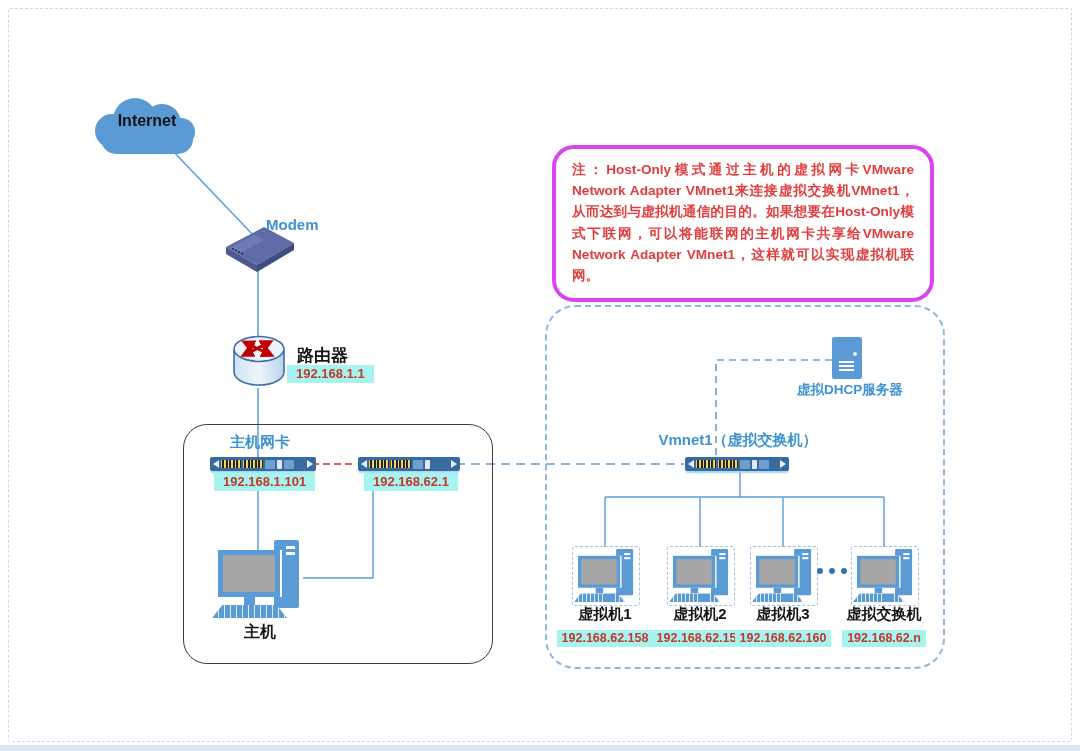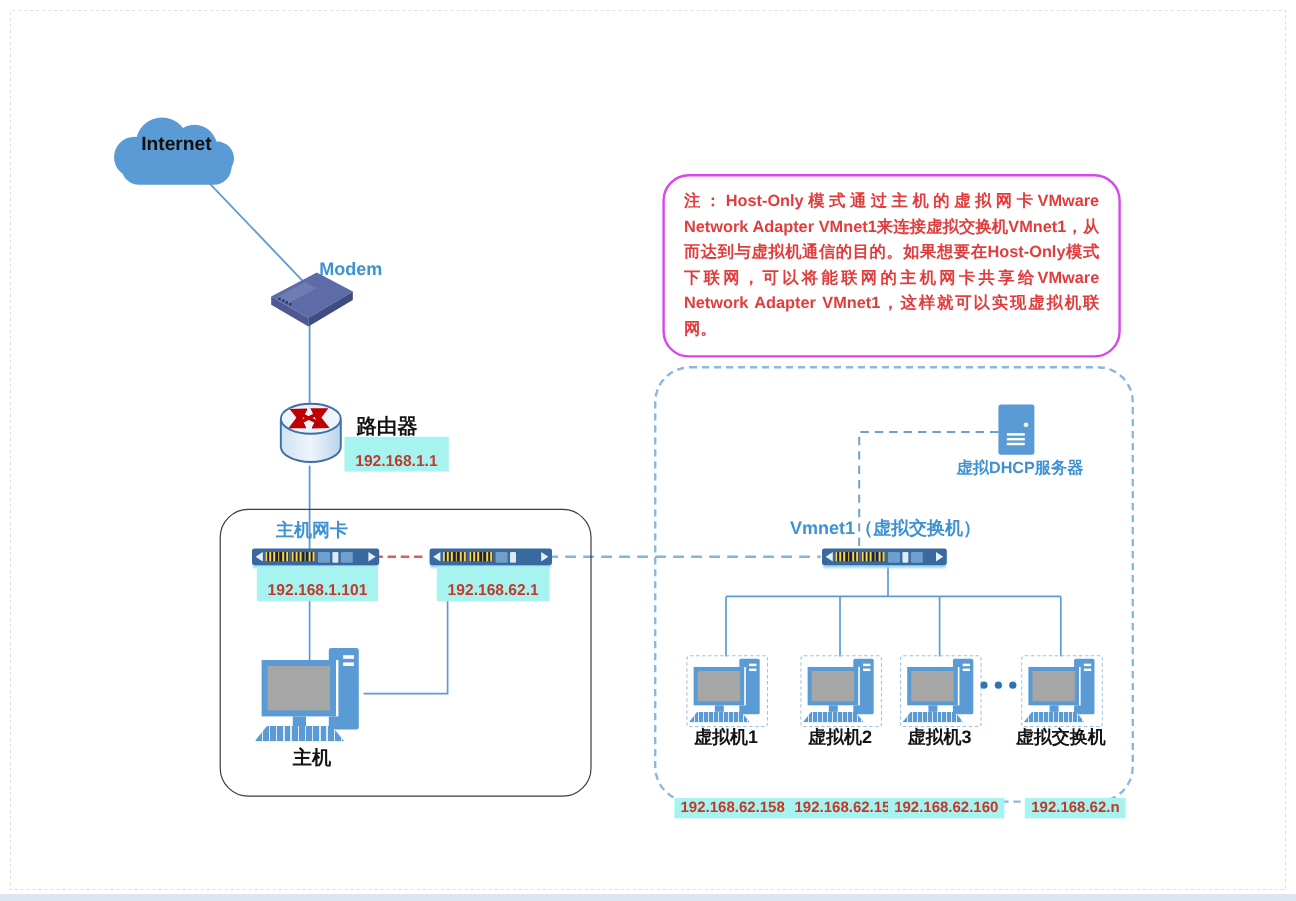--- a/index.html
+++ b/index.html
@@ -19,21 +19,21 @@
   .cloud i{position:absolute;background:#5b9bd5;border-radius:50%;}
   .cloud .c1{left:0;top:18px;width:34px;height:34px;}
   .cloud .c2{left:18px;top:2px;width:44px;height:44px;}
   .cloud .c3{left:48px;top:8px;width:38px;height:38px;}
   .cloud .c4{left:72px;top:22px;width:28px;height:28px;}
   .cloud .c5{left:6px;top:28px;width:92px;height:30px;border-radius:16px;}
   .cloud-label{left:95px;top:112px;width:104px;text-align:center;font-weight:bold;font-size:16px;color:#111;z-index:3;}
   
   .blue-label{color:#3f92d2;font-weight:bold;}
   .black-label{color:#141414;font-weight:bold;font-size:17px;text-align:right;}
-  .chip{display:inline-block;background:#a7f3ef;color:#c0392b;font-weight:bold;font-size:13px;padding:12px 9px 2px;white-space:nowrap;}
+  .chip{display:inline-block;background:#a7f3ef;color:#c0392b;font-weight:bold;font-size:13px;padding:1px 9px 2px;white-space:nowrap;}
   
   .modem{left:224px;top:224px;width:72px;height:50px;}
   .modem-label{left:266px;top:216px;font-size:15px;}
   
   .router{left:231px;top:333px;width:56px;height:56px;}
   .router-label{left:297px;top:344px;}
   .router-ip{left:287px;top:364px;}
   
   .host-box{left:183px;top:424px;width:308px;height:238px;border:1.4px solid #3d3d3d;border-radius:24px;background:transparent;}
   .hostnic-label{left:210px;top:433px;width:100px;text-align:center;font-size:15px;}
@@ -59,37 +59,37 @@
   .pc .tower:before{content:"";position:absolute;right:4px;top:6px;width:9px;height:3px;background:#fff;box-shadow:0 6px 0 #fff;}
   .pc .monitor{position:absolute;left:0;top:10px;width:62px;height:47px;background:#5b9bd5;box-shadow:2px 0 0 #fff;}
   .pc .screen{position:absolute;left:5px;top:5px;right:5px;bottom:5px;background:#a6a6a6;}
   .pc .stand{position:absolute;left:26px;top:57px;width:11px;height:8px;background:#5b9bd5;}
   .pc .kbd{position:absolute;left:-6px;top:65px;width:75px;height:13px;background:#5b9bd5;
     clip-path:polygon(14% 0,86% 0,100% 100%,0 100%);
     background-image:repeating-linear-gradient(90deg,rgba(255,255,255,.8) 0 1.2px,transparent 1.2px 6px);}
   .host-pc{left:218px;top:540px;}
   .host-label{left:228px;top:622px;width:64px;text-align:center;font-size:16px;}
   
-  .note{left:552px;top:145px;width:382px;border:2px solid #d946ef;border-radius:22px;background:#fff;
+  .note{left:552px;top:145px;width:382px;border:4px solid #d946ef;border-radius:22px;background:#fff;
     padding:10px 16px 12px;box-sizing:border-box;color:#e23c3c;font-size:13.6px;line-height:1.56;font-weight:bold;text-align:justify;}
   
   .zone{left:545px;top:305px;width:396px;height:360px;border:2px dashed #8cb8e0;border-radius:30px;background:transparent;}
   
   .server{left:832px;top:337px;width:30px;height:42px;background:#5b9bd5;border-radius:2px;}
   .server:before{content:"";position:absolute;left:7px;bottom:8px;width:15px;height:2.5px;background:#fff;
     box-shadow:0 -4px 0 #fff,0 -8px 0 #fff;}
   .server:after{content:"";position:absolute;right:5px;top:15px;width:4px;height:4px;border-radius:50%;background:#e9f5e0;}
   .dhcp-label{left:775px;top:381px;width:150px;text-align:center;font-size:13.5px;}
   .dhcp-ip{left:752px;top:400px;}
   .vmnet-label{left:655px;top:431px;width:166px;text-align:center;font-size:15px;}
   
   .vm-box{top:546px;width:66px;height:58px;border:1.6px dashed #9dc3e6;border-radius:3px;}
   .vm-pc{position:absolute;left:5px;top:2px;transform:scale(.68);transform-origin:top left;}
   .vm-label{top:605px;width:100px;text-align:center;font-size:15px;}
-  .vm-ip{top:628px;width:108px;text-align:right;margin-top:36px;}
+  .vm-ip{top:628px;width:108px;text-align:center;}
   .vm-ip .chip{font-size:12.5px;padding:1px 5px 2px;}
   .dots{left:806px;top:560px;width:52px;height:22px;display:flex;align-items:center;justify-content:center;gap:6px;}
   .dots i{width:6px;height:6px;border-radius:50%;background:#2e74b5;}
   
   .caption{left:0;top:685px;width:1080px;text-align:center;color:#ee1c24;font-weight:bold;font-size:18.5px;letter-spacing:.5px;}
 </style>
 </head>
 <body>
 
 <div id="page">

